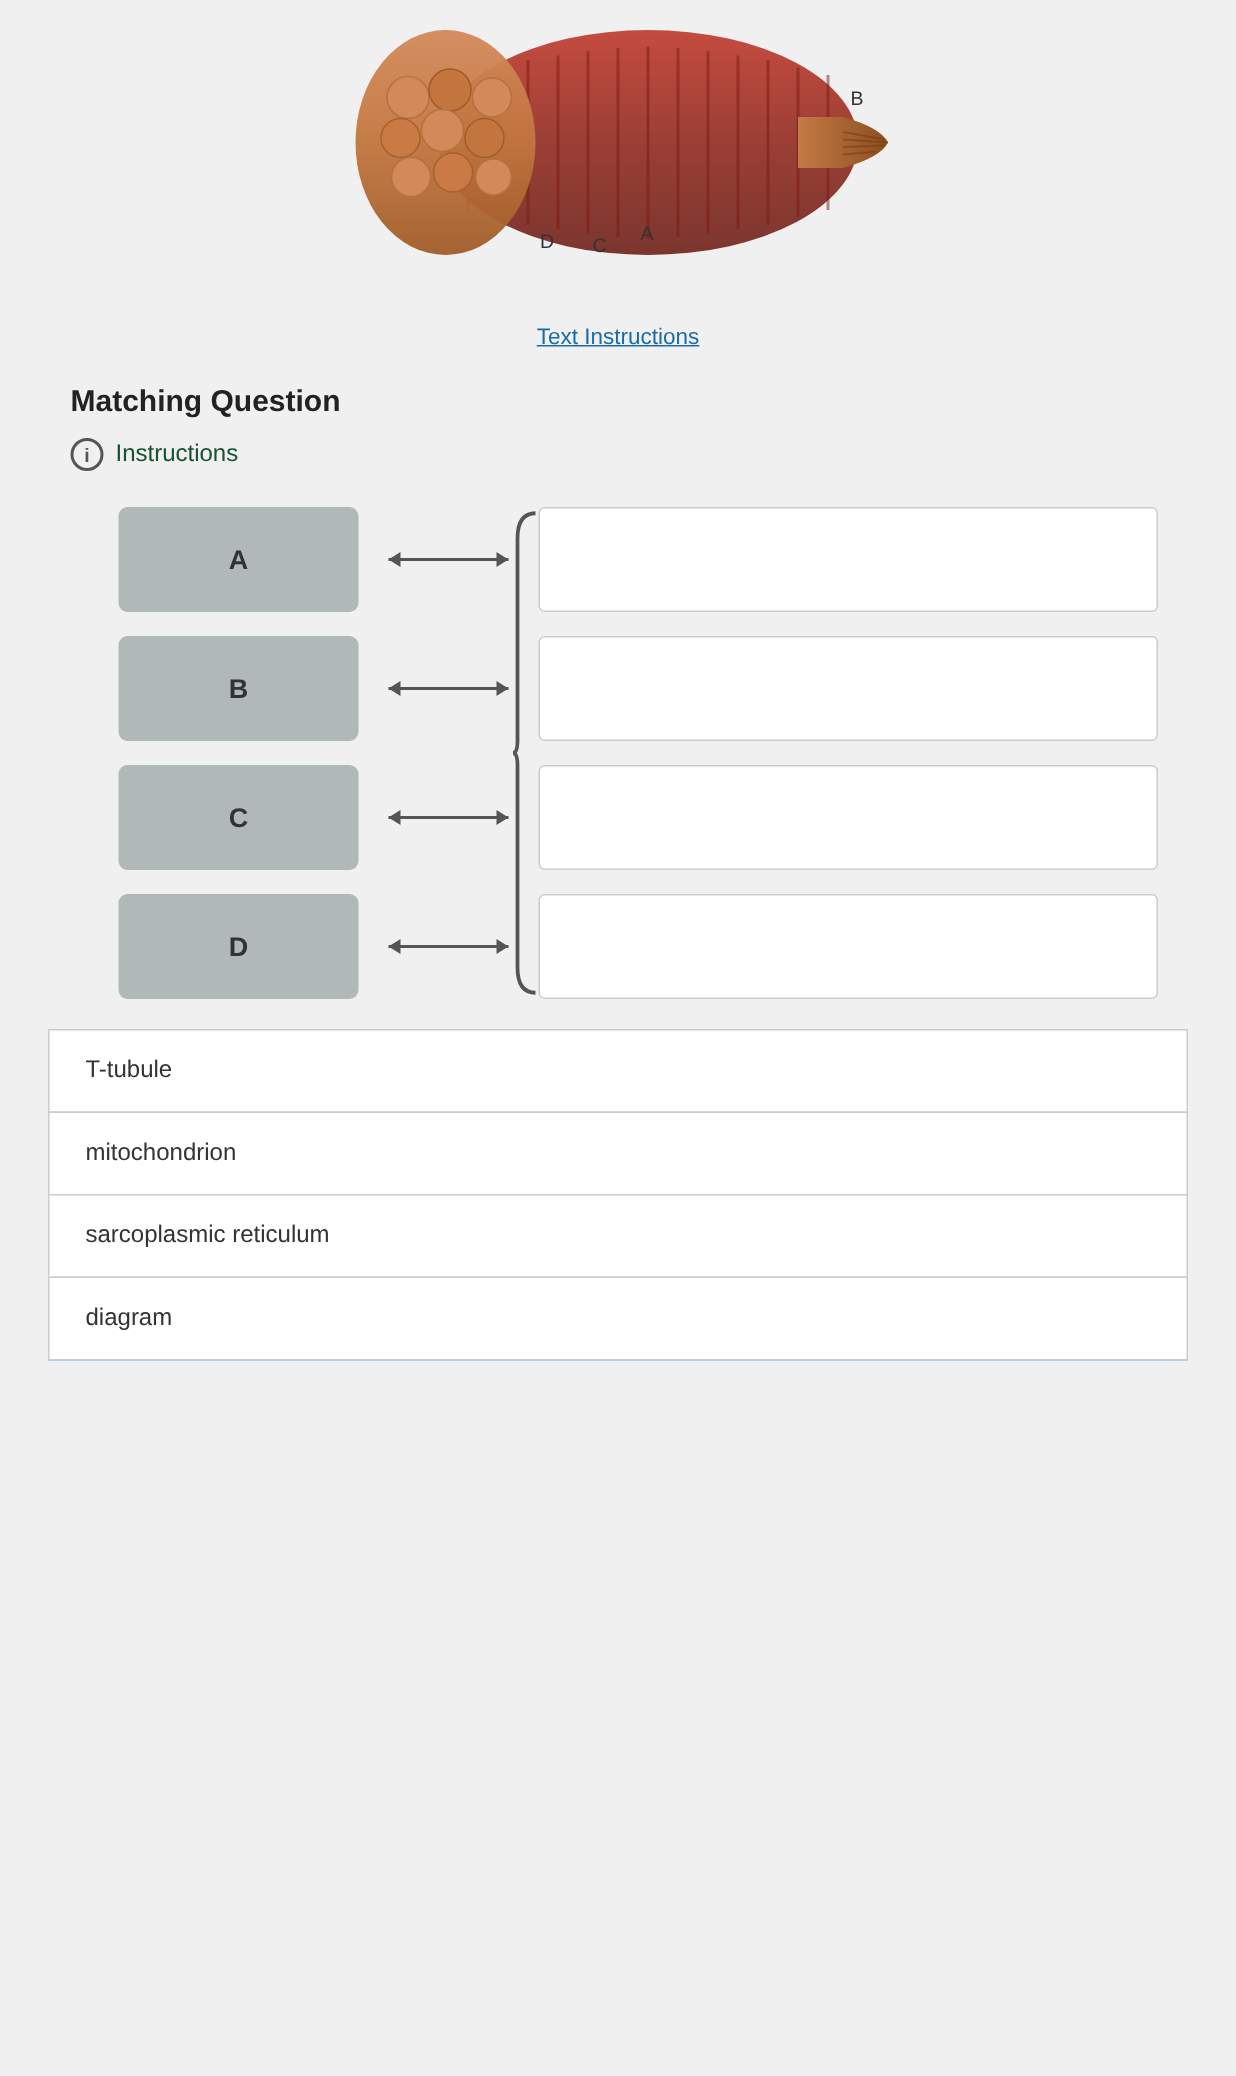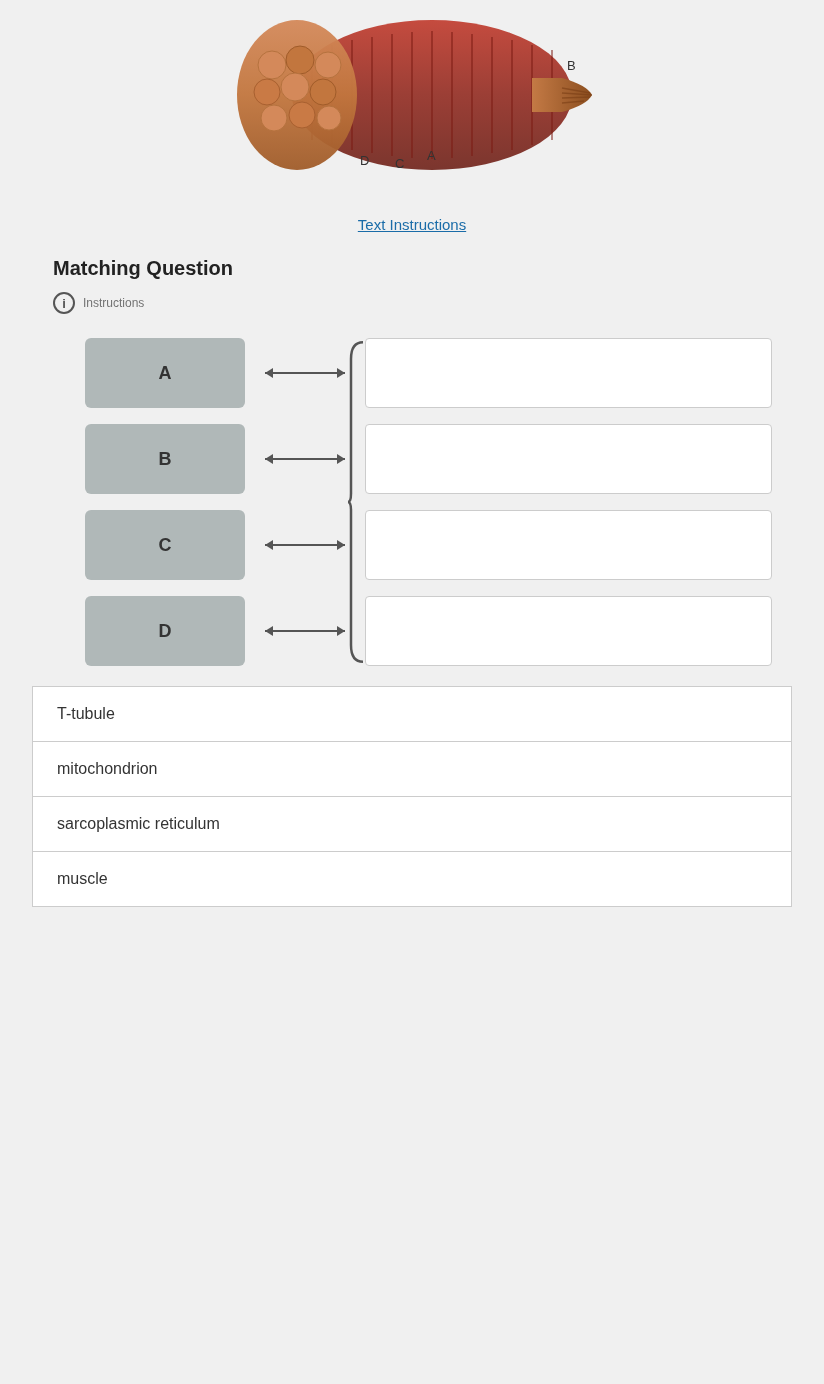--- a/index.html
+++ b/index.html
@@ -43,22 +43,21 @@
     .text-alternative-link {
       color: #1a6ca8;
       text-decoration: underline;
       font-size: 15px;
       margin-top: 6px;
       cursor: pointer;
     }
 
     
     .question-section {
-      padding: 24px 32px 0 33px;
-      margin-left: 20px;
+      padding: 24px 32px 0 47px;
     }
 
     .question-title {
       font-size: 20px;
       font-weight: bold;
       color: #222;
       margin-bottom: 12px;
     }
 
     .question-description {
@@ -83,22 +82,22 @@
       display: flex;
       align-items: center;
       justify-content: center;
       font-size: 13px;
       font-weight: bold;
       color: #555;
       flex-shrink: 0;
     }
 
     .instructions-text {
-      font-size: 12px;
-      color: #737373;
+      font-size: 16px;
+      color: #14532d;
     }
 
     
     .matching-area {
       display: flex;
       align-items: stretch;
       padding: 0 20px 0 32px;
       gap: 0;
       margin-bottom: 20px;
     }
@@ -352,16 +351,16 @@
         <div class="answer-box"></div>
       </div>
 
     </div>
   </div>
 
   <div class="drag-items-section">
     <div class="drag-item">T-tubule</div>
     <div class="drag-item">mitochondrion</div>
     <div class="drag-item">sarcoplasmic reticulum</div>
-    <div class="drag-item">muscle</div>
+    <div class="drag-item">diagram</div>
   </div>
 
 </div>
 
 </body></html>

